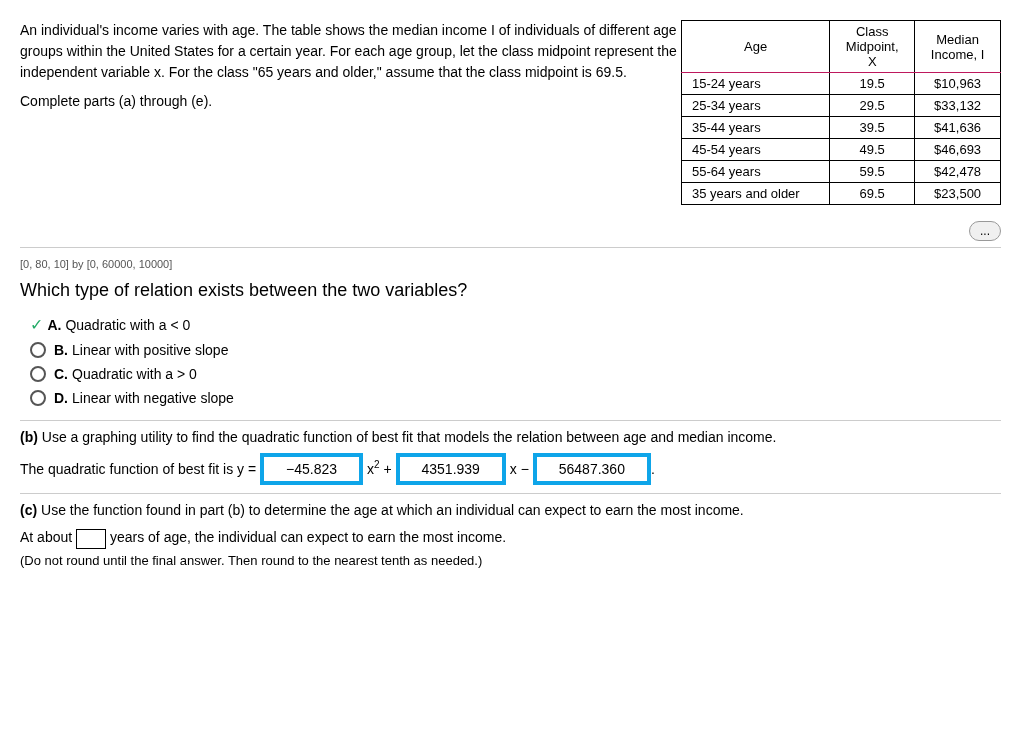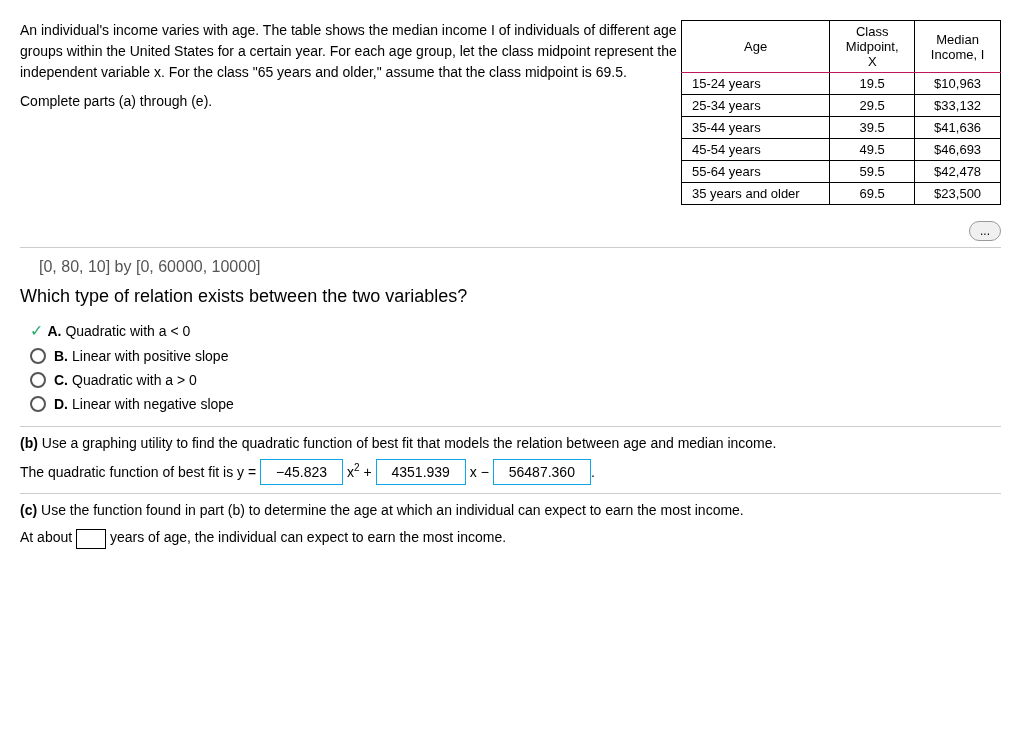--- a/index.html
+++ b/index.html
@@ -66,23 +66,22 @@
       background: #f0f0f0;
       border: 1px solid #999;
       border-radius: 12px;
       padding: 2px 10px;
       cursor: pointer;
       font-size: 12px;
     }
 
     .window-text {
       color: #555;
-      font-size: 16px;
-      margin-bottom: 10px;
-      margin-left: 19px;
+      font-size: 11px;
+      margin-bottom: 10px;
     }
 
     .question {
       margin-bottom: 14px;
       font-size: 18px;
     }
 
     .radio-group {
       margin-left: 10px;
       margin-bottom: 14px;
@@ -118,22 +117,22 @@
       margin-right: 4px;
     }
 
     .formula-line {
       margin-bottom: 4px;
       font-size: 14px;
       line-height: 1.6;
     }
 
     .boxed {
-      border: 1px solid #0ea5e9;
-      padding: 1px 15px;
+      border: 4px solid #0ea5e9;
+      padding: 1px 22px;
       display: inline-block;
       min-width: 60px;
       background: #fff;
     }
 
     .sub-note {
       font-size: 13px;
       margin-bottom: 10px;
     }
 
@@ -266,13 +265,14 @@
 <div class="part-c">
   <p style="margin-bottom:8px;">
     <span style="font-weight:bold;">(c)</span>
     <span>Use the function found in part (b) to determine the age at which an individual can expect to earn the most income.</span>
   </p>
   <div class="formula-line">
     <span>At about</span>
     <span class="input-box"></span>
     <span>years of age, the individual can expect to earn the most income.</span>
   </div>
+  <p class="sub-note">(Do not round until the final answer. Then round to the nearest tenth as needed.)</p>
 </div>
 
 </body></html>

